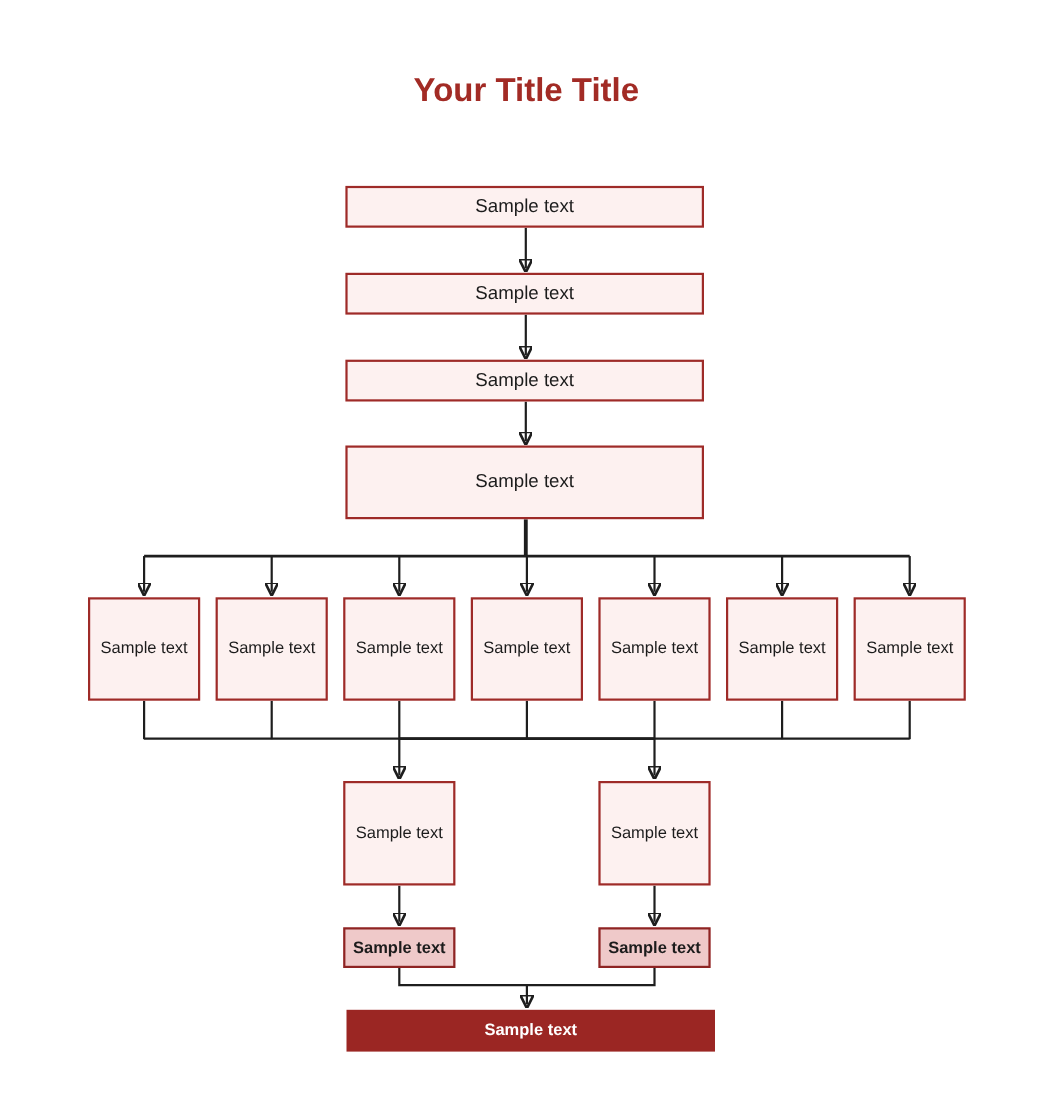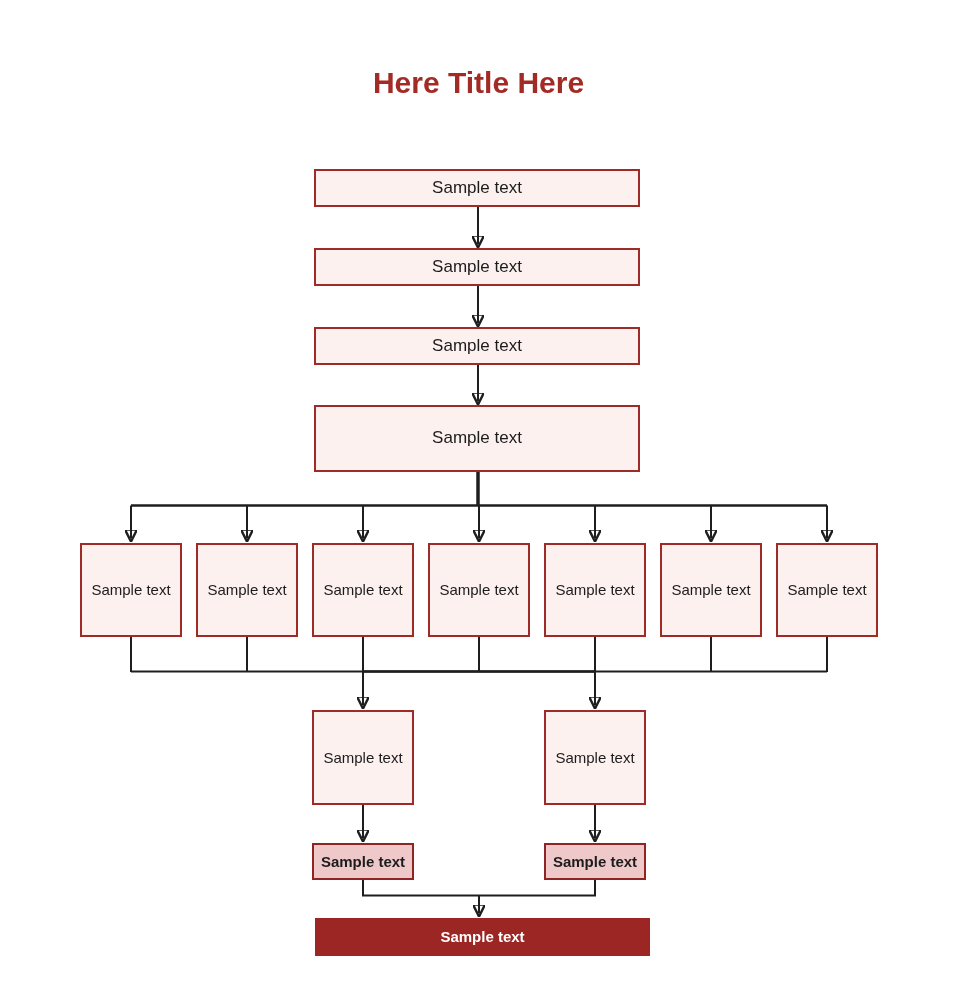--- a/index.html
+++ b/index.html
@@ -32,21 +32,21 @@
   }
   .node--final{
     background:var(--final-fill);border:none;color:#ffffff;font-weight:bold;
   }
 </style>
 </head>
 <body>
 
 <div class="canvas">
 
-  <h1 class="title">Here Title Here</h1>
+  <h1 class="title">Your Title Title</h1>
 
   <svg class="connectors" width="957" height="1000" viewBox="0 0 957 1000" xmlns="http://www.w3.org/2000/svg">
     <defs>
       <marker id="arrow" viewBox="0 0 10 10" refX="7" refY="5" markerWidth="6" markerHeight="6" orient="auto" markerUnits="strokeWidth">
         <path class="arrowhead" d="M0 0 L10 5 L0 10 Z"></path>
       </marker>
     </defs>
 
     <path d="M478 207 V244" marker-end="url(#arrow)"></path>
     <path d="M478 286 V323" marker-end="url(#arrow)"></path>

